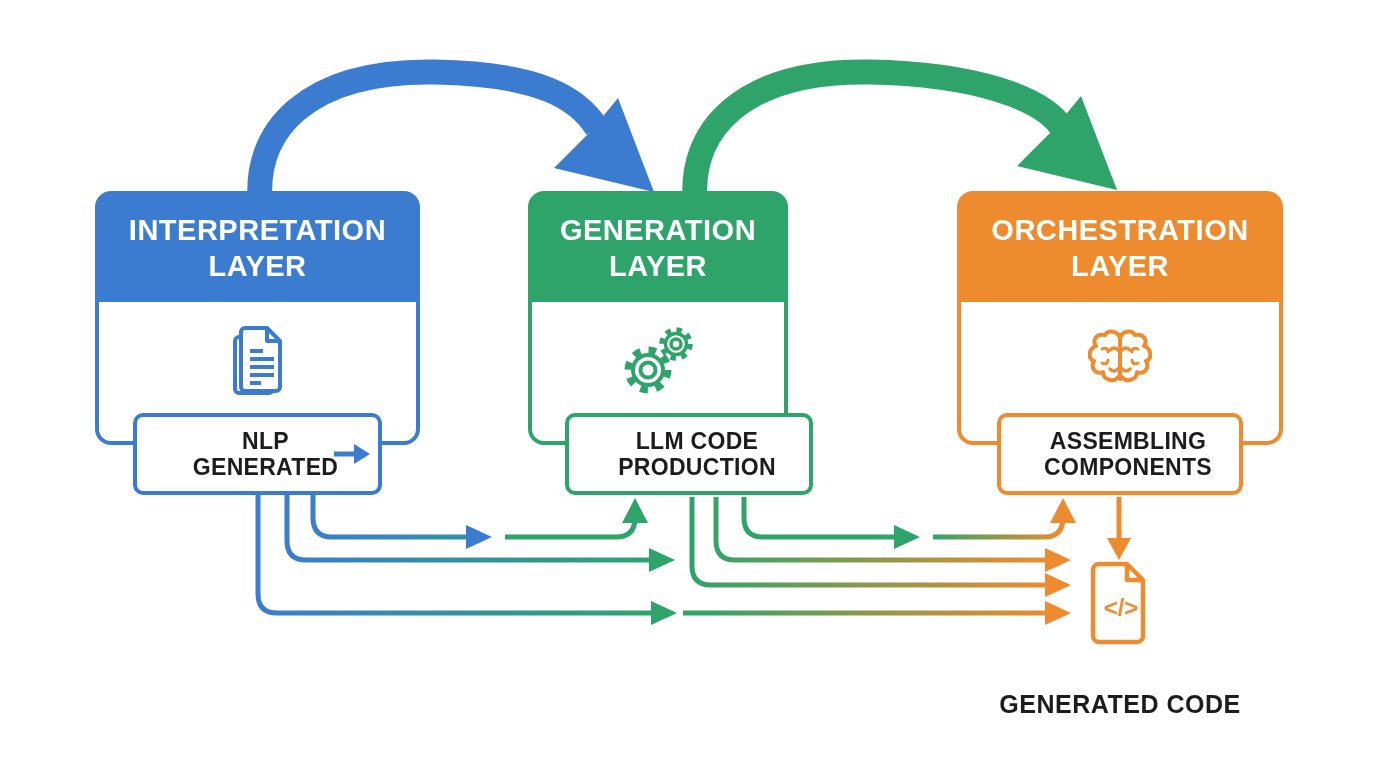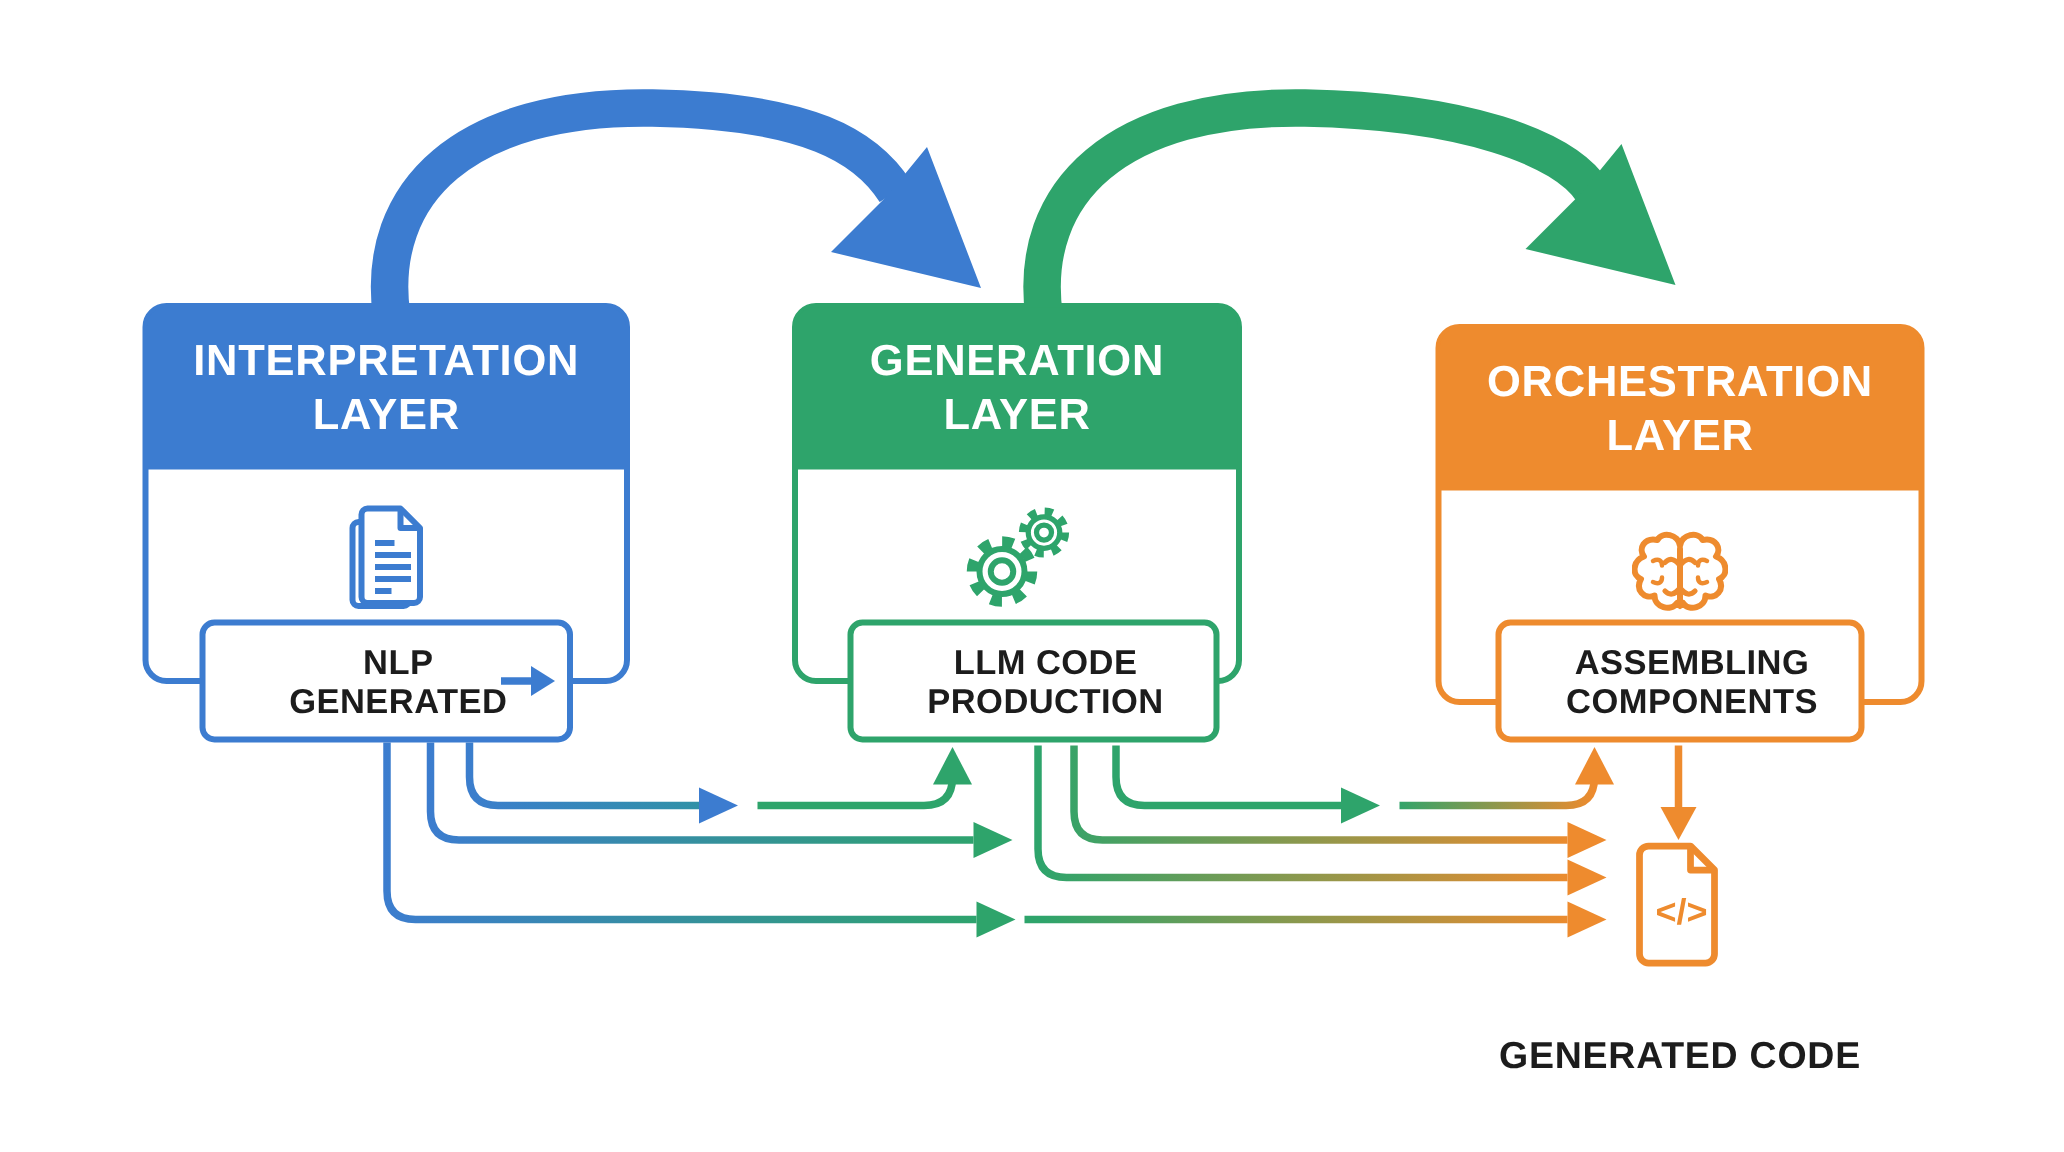--- a/index.html
+++ b/index.html
@@ -5,21 +5,21 @@
   :root{
     --c-blue:#3C7CD0; --c-green:#2EA46B; --c-orange:#EE8B2E; --c-ink:#1C1C1C; --c-background:#FFFFFF;
   }
   html,body{margin:0;padding:0;background:var(--c-background);}
   #canvas{
     position:relative;width:1376px;height:768px;background:var(--c-background);
     font-family:"Liberation Sans",sans-serif;overflow:hidden;
   }
   #connectors{position:absolute;left:0;top:0;z-index:1;}
   .layer-box{
-    position:absolute;top:202px;height:254px;box-sizing:border-box;
+    position:absolute;top:191px;height:254px;box-sizing:border-box;
     background:#fff;border:4px solid;border-radius:16px;z-index:2;
   }
   .layer-box.blue{border-color:var(--c-blue);}
   .layer-box.green{border-color:var(--c-green);}
   .layer-box.orange{border-color:var(--c-orange);}
   .layer-header{
     position:absolute;left:-1px;top:-1px;right:-1px;height:108px;
     border-radius:12px 12px 0 0;display:flex;flex-direction:column;
     align-items:center;justify-content:center;color:#fff;
     font-weight:bold;font-size:29px;line-height:36px;letter-spacing:0.5px;text-align:center;
@@ -130,36 +130,36 @@
       <path d="M15,3 h22 l13,13 v46 a4,4 0 0 1 -4,4 h-31 a4,4 0 0 1 -4,-4 v-55 a4,4 0 0 1 4,-4 z" fill="#fff" stroke="#3C7CD0" stroke-width="4" stroke-linejoin="round"></path>
       <path d="M37,3 v13 h13" fill="none" stroke="#3C7CD0" stroke-width="4" stroke-linejoin="round"></path>
       <line x1="20" y1="26" x2="33" y2="26" stroke="#3C7CD0" stroke-width="4"></line>
       <line x1="20" y1="34" x2="44" y2="34" stroke="#3C7CD0" stroke-width="4"></line>
       <line x1="20" y1="42" x2="44" y2="42" stroke="#3C7CD0" stroke-width="4"></line>
       <line x1="20" y1="50" x2="44" y2="50" stroke="#3C7CD0" stroke-width="4"></line>
       <line x1="20" y1="58" x2="31" y2="58" stroke="#3C7CD0" stroke-width="4"></line>
     </svg>
   </div>
 
-  <div class="layer-box green" style="left:528px;width:300px;">
+  <div class="layer-box green" style="left:528px;width:260px;">
     <div class="layer-header">
       <span>GENERATION</span>
       <span>LAYER</span>
     </div>
     <svg class="layer-icon" width="78" height="74" viewBox="0 0 78 74">
       <circle cx="57" cy="19" r="14" fill="none" stroke="#2EA46B" stroke-width="5.5" stroke-dasharray="5.4,5.6"></circle>
       <circle cx="57" cy="19" r="10.5" fill="none" stroke="#2EA46B" stroke-width="3.5"></circle>
       <circle cx="57" cy="19" r="5" fill="none" stroke="#2EA46B" stroke-width="3.5"></circle>
       <circle cx="29" cy="45" r="20" fill="none" stroke="#2EA46B" stroke-width="7" stroke-dasharray="7.6,8.1"></circle>
       <circle cx="29" cy="45" r="15" fill="none" stroke="#2EA46B" stroke-width="4"></circle>
       <circle cx="29" cy="45" r="7.5" fill="none" stroke="#2EA46B" stroke-width="4"></circle>
     </svg>
   </div>
 
-  <div class="layer-box orange" style="left:957px;width:326px;margin-top:14px;">
+  <div class="layer-box orange" style="left:957px;width:326px;">
     <div class="layer-header">
       <span>ORCHESTRATION</span>
       <span>LAYER</span>
     </div>
     <svg class="layer-icon" width="64" height="66" viewBox="0 0 64 66">
       <path d="M32,14 C33,6 44,4 47,10 C56,8 60,16 56,21 C64,24 64,34 58,36 C62,43 56,50 49,47
                C49,55 38,58 34,52 L32,54 L30,52 C26,58 15,55 15,47 C8,50 2,43 6,36
                C0,34 0,24 8,21 C4,16 8,8 17,10 C20,4 31,6 32,14 Z" fill="#fff" stroke="#EE8B2E" stroke-width="4" stroke-linejoin="round"></path>
       <path d="M32,16 L32,52" fill="none" stroke="#EE8B2E" stroke-width="4" stroke-linecap="round"></path>
       <path d="M32,27 C28,22 25,22 22,25 M32,27 C36,22 39,22 42,25" fill="none" stroke="#EE8B2E" stroke-width="3.5" stroke-linecap="round"></path>

